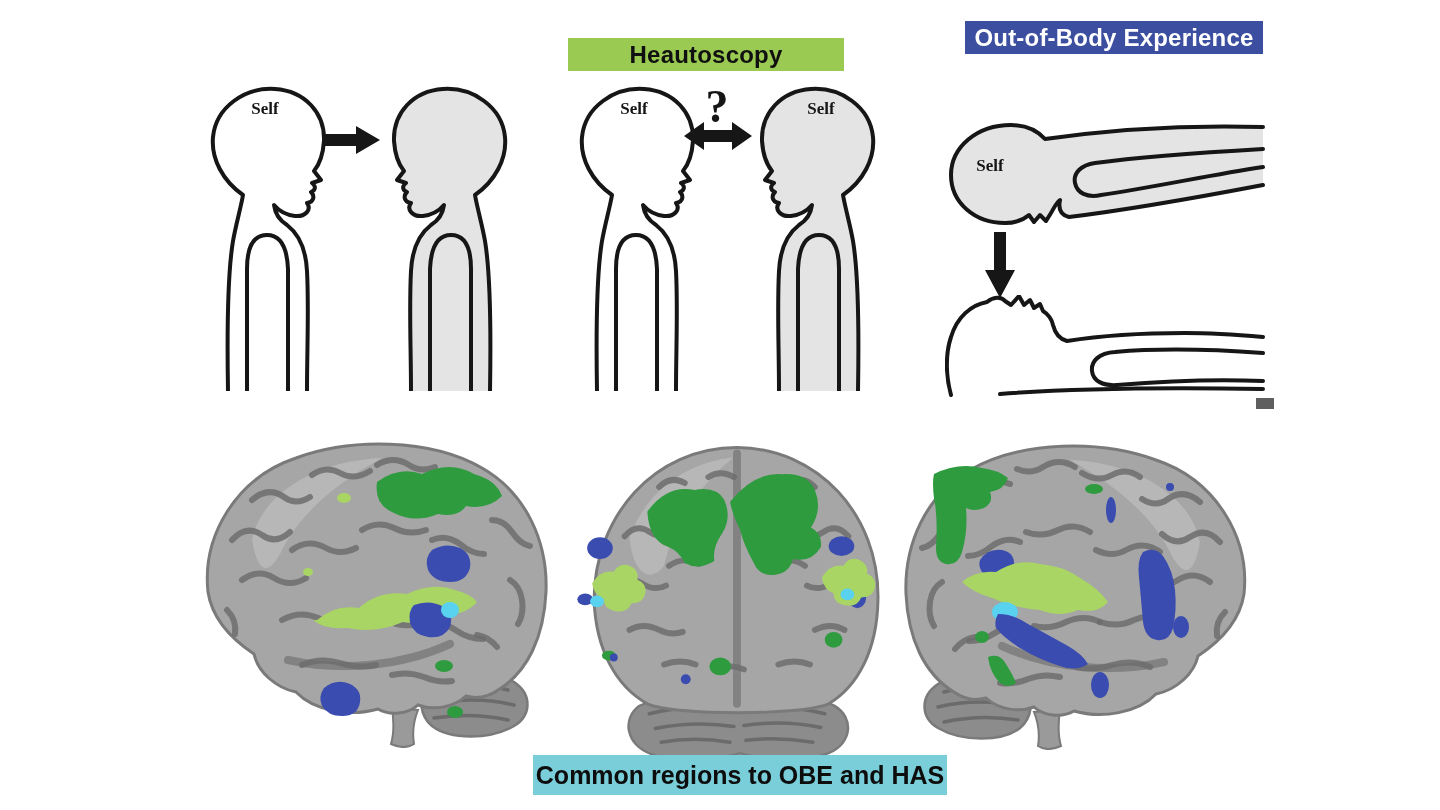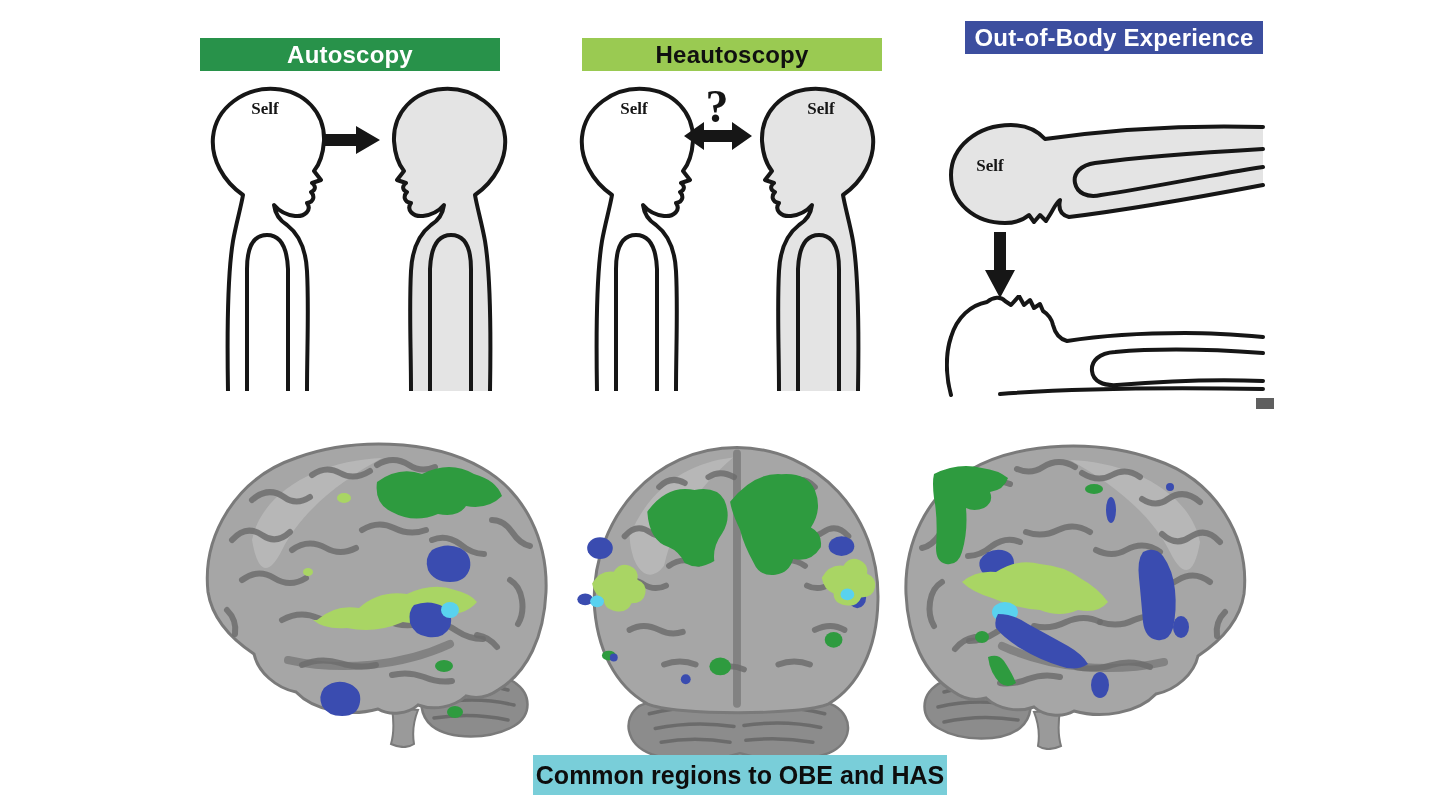--- a/index.html
+++ b/index.html
@@ -84,22 +84,21 @@
       <path class="sulci" d="M 110 245 q 18 -8 38 -2 q 18 6 36 2"></path>
       <path class="sulci" d="M 200 255 q 16 -4 32 2 q 14 6 28 4"></path>
       <path class="sulci" d="M 285 215 q 12 2 20 12"></path>
       <path class="sulci" d="M 35 190 q 10 10 8 24"></path>
     </g>
   </defs>
 </svg>
 
 <div id="canvas">
 
-  <div class="abs bar bar-autoscopy" style="left:200px;top:38px;width:300px;">Autoscopy</div>
-  <div class="abs bar bar-heautoscopy" style="left:582px;top:38px;width:300px;">Heautoscopy</div>
+  <div class="abs bar bar-heautoscopy" style="left:568px;top:38px;width:276px;">Heautoscopy</div>
   <div class="abs bar bar-obe" style="left:965px;top:21px;width:298px;">Out-of-Body Experience</div>
 
   <svg class="abs" style="left:203px;top:83px;" width="130" height="308" viewBox="0 0 130 308">
     <use href="#person" class="fw"></use>
   </svg>
   <svg class="abs" style="left:385px;top:83px;" width="130" height="308" viewBox="0 0 130 308">
     <g transform="translate(130,0) scale(-1,1)">
         <use href="#person" class="fg"></use>
       </g>
   </svg>

